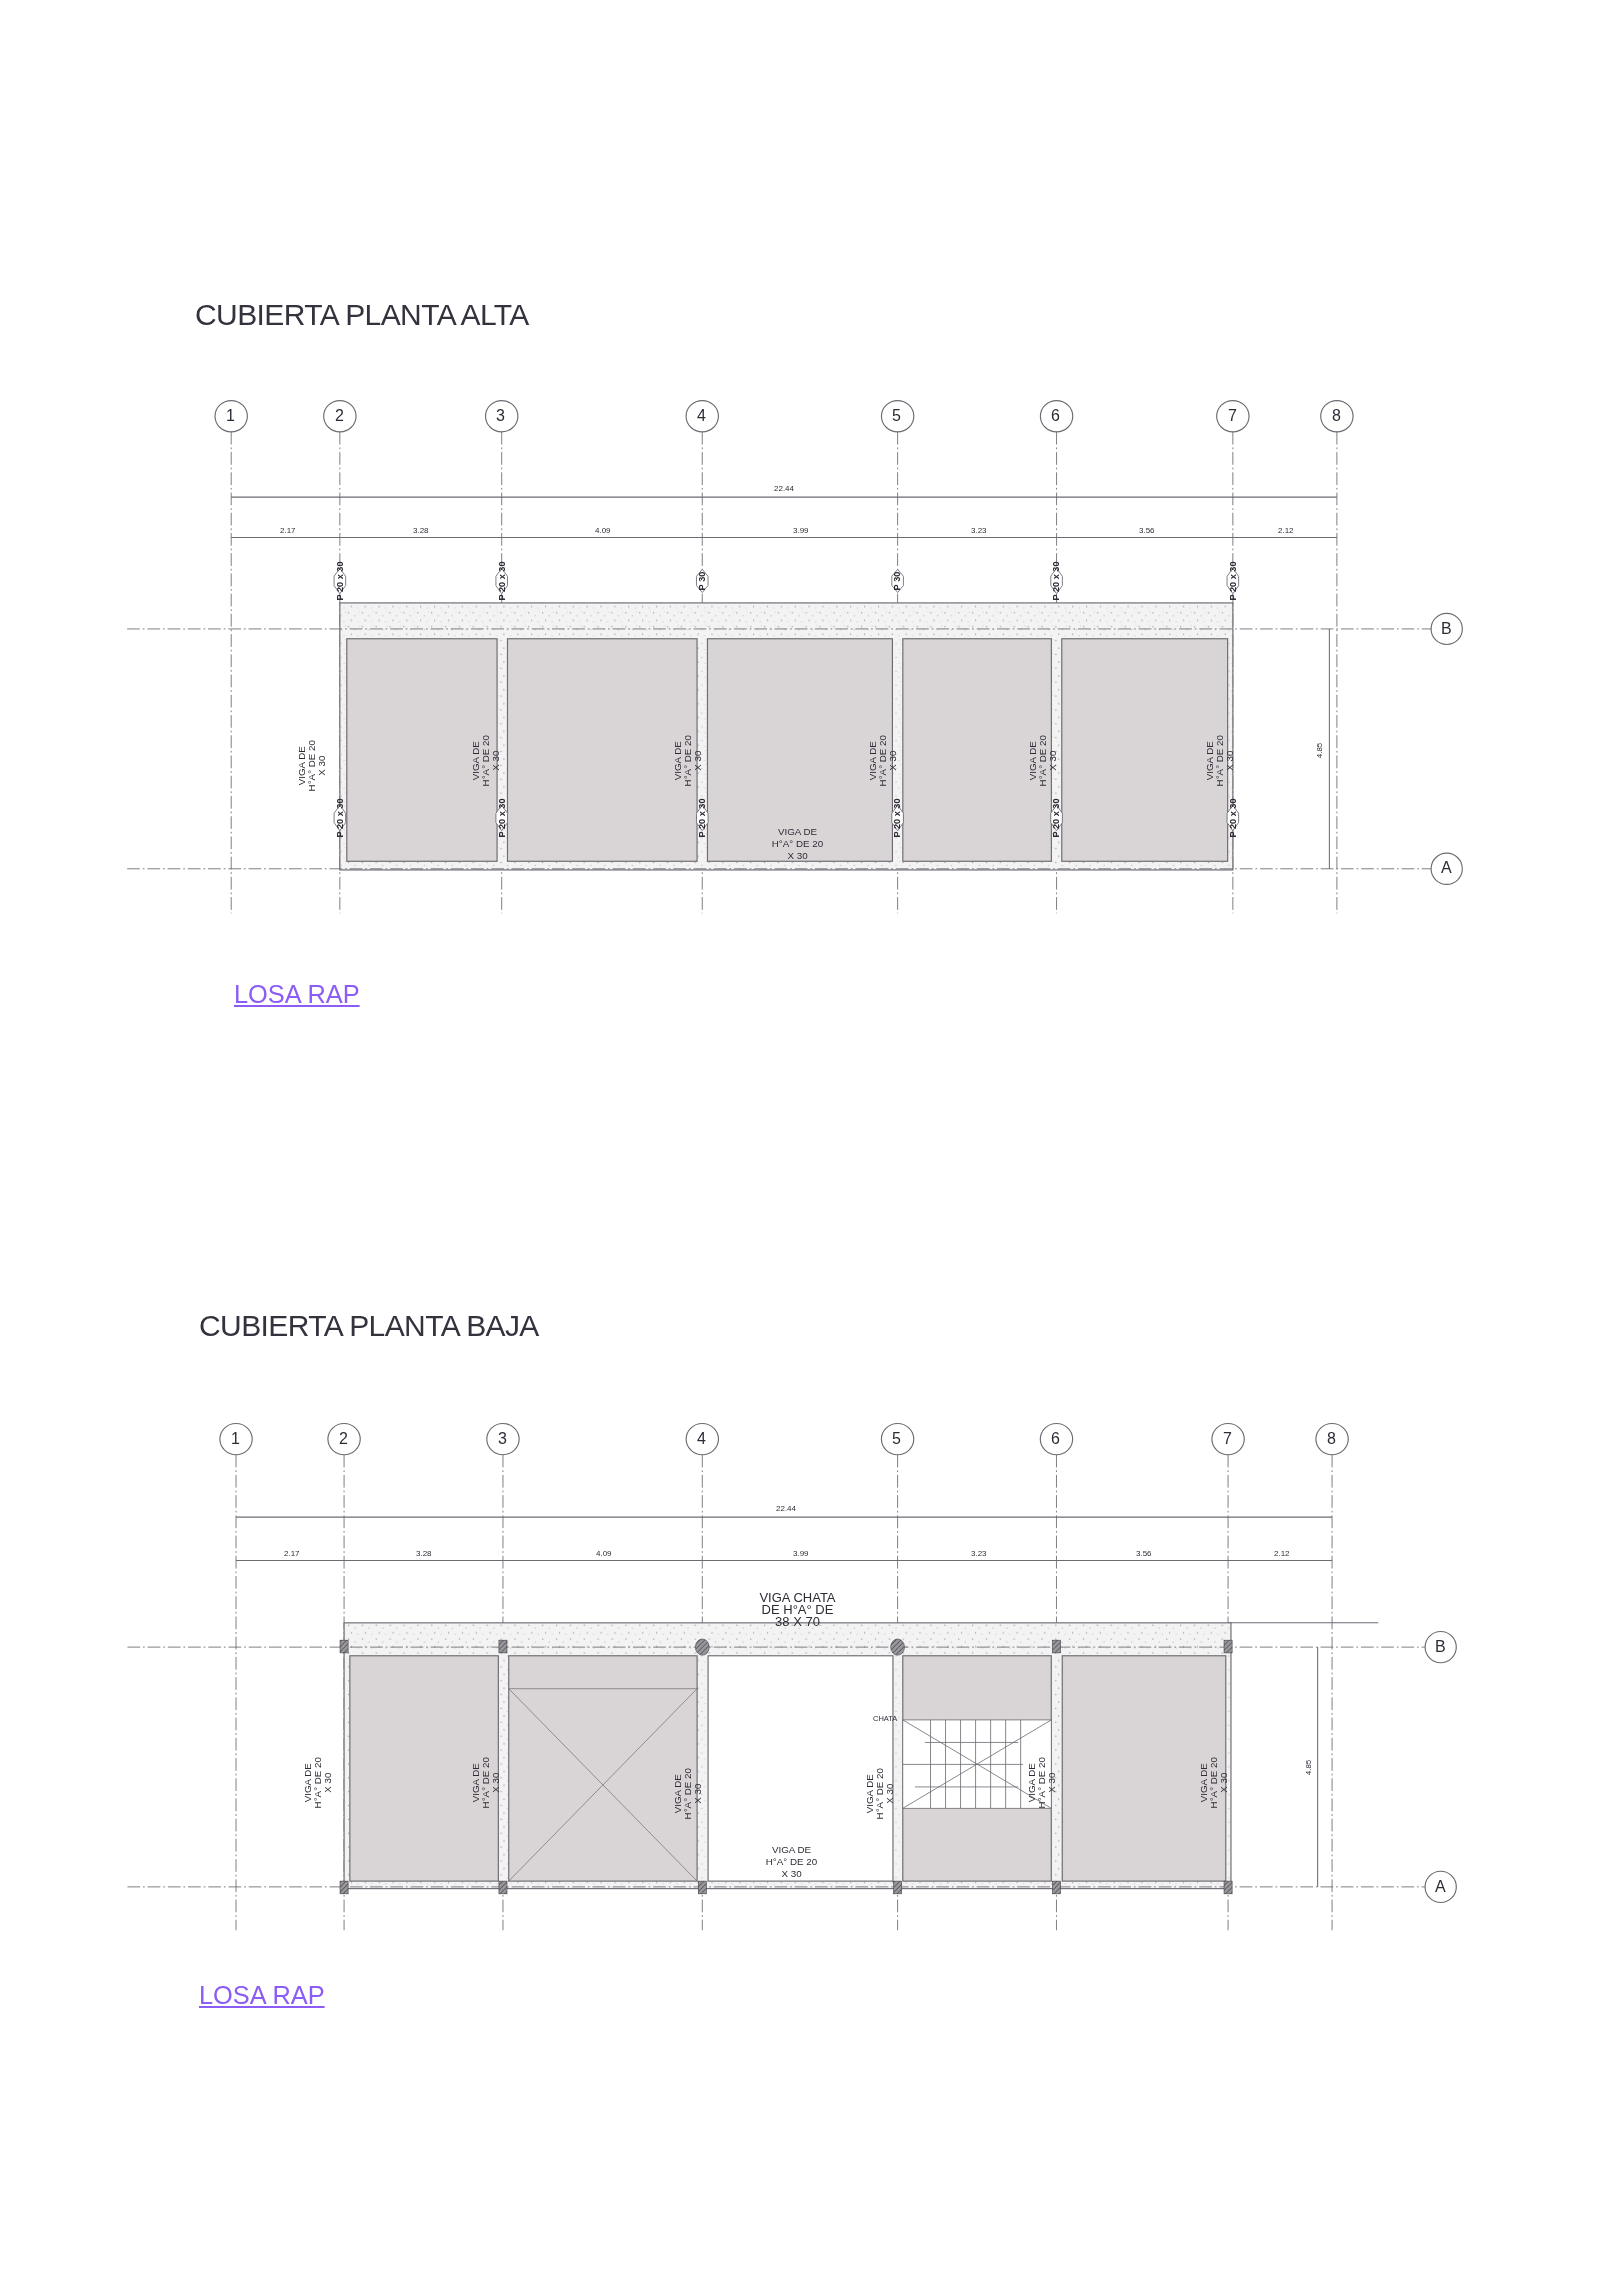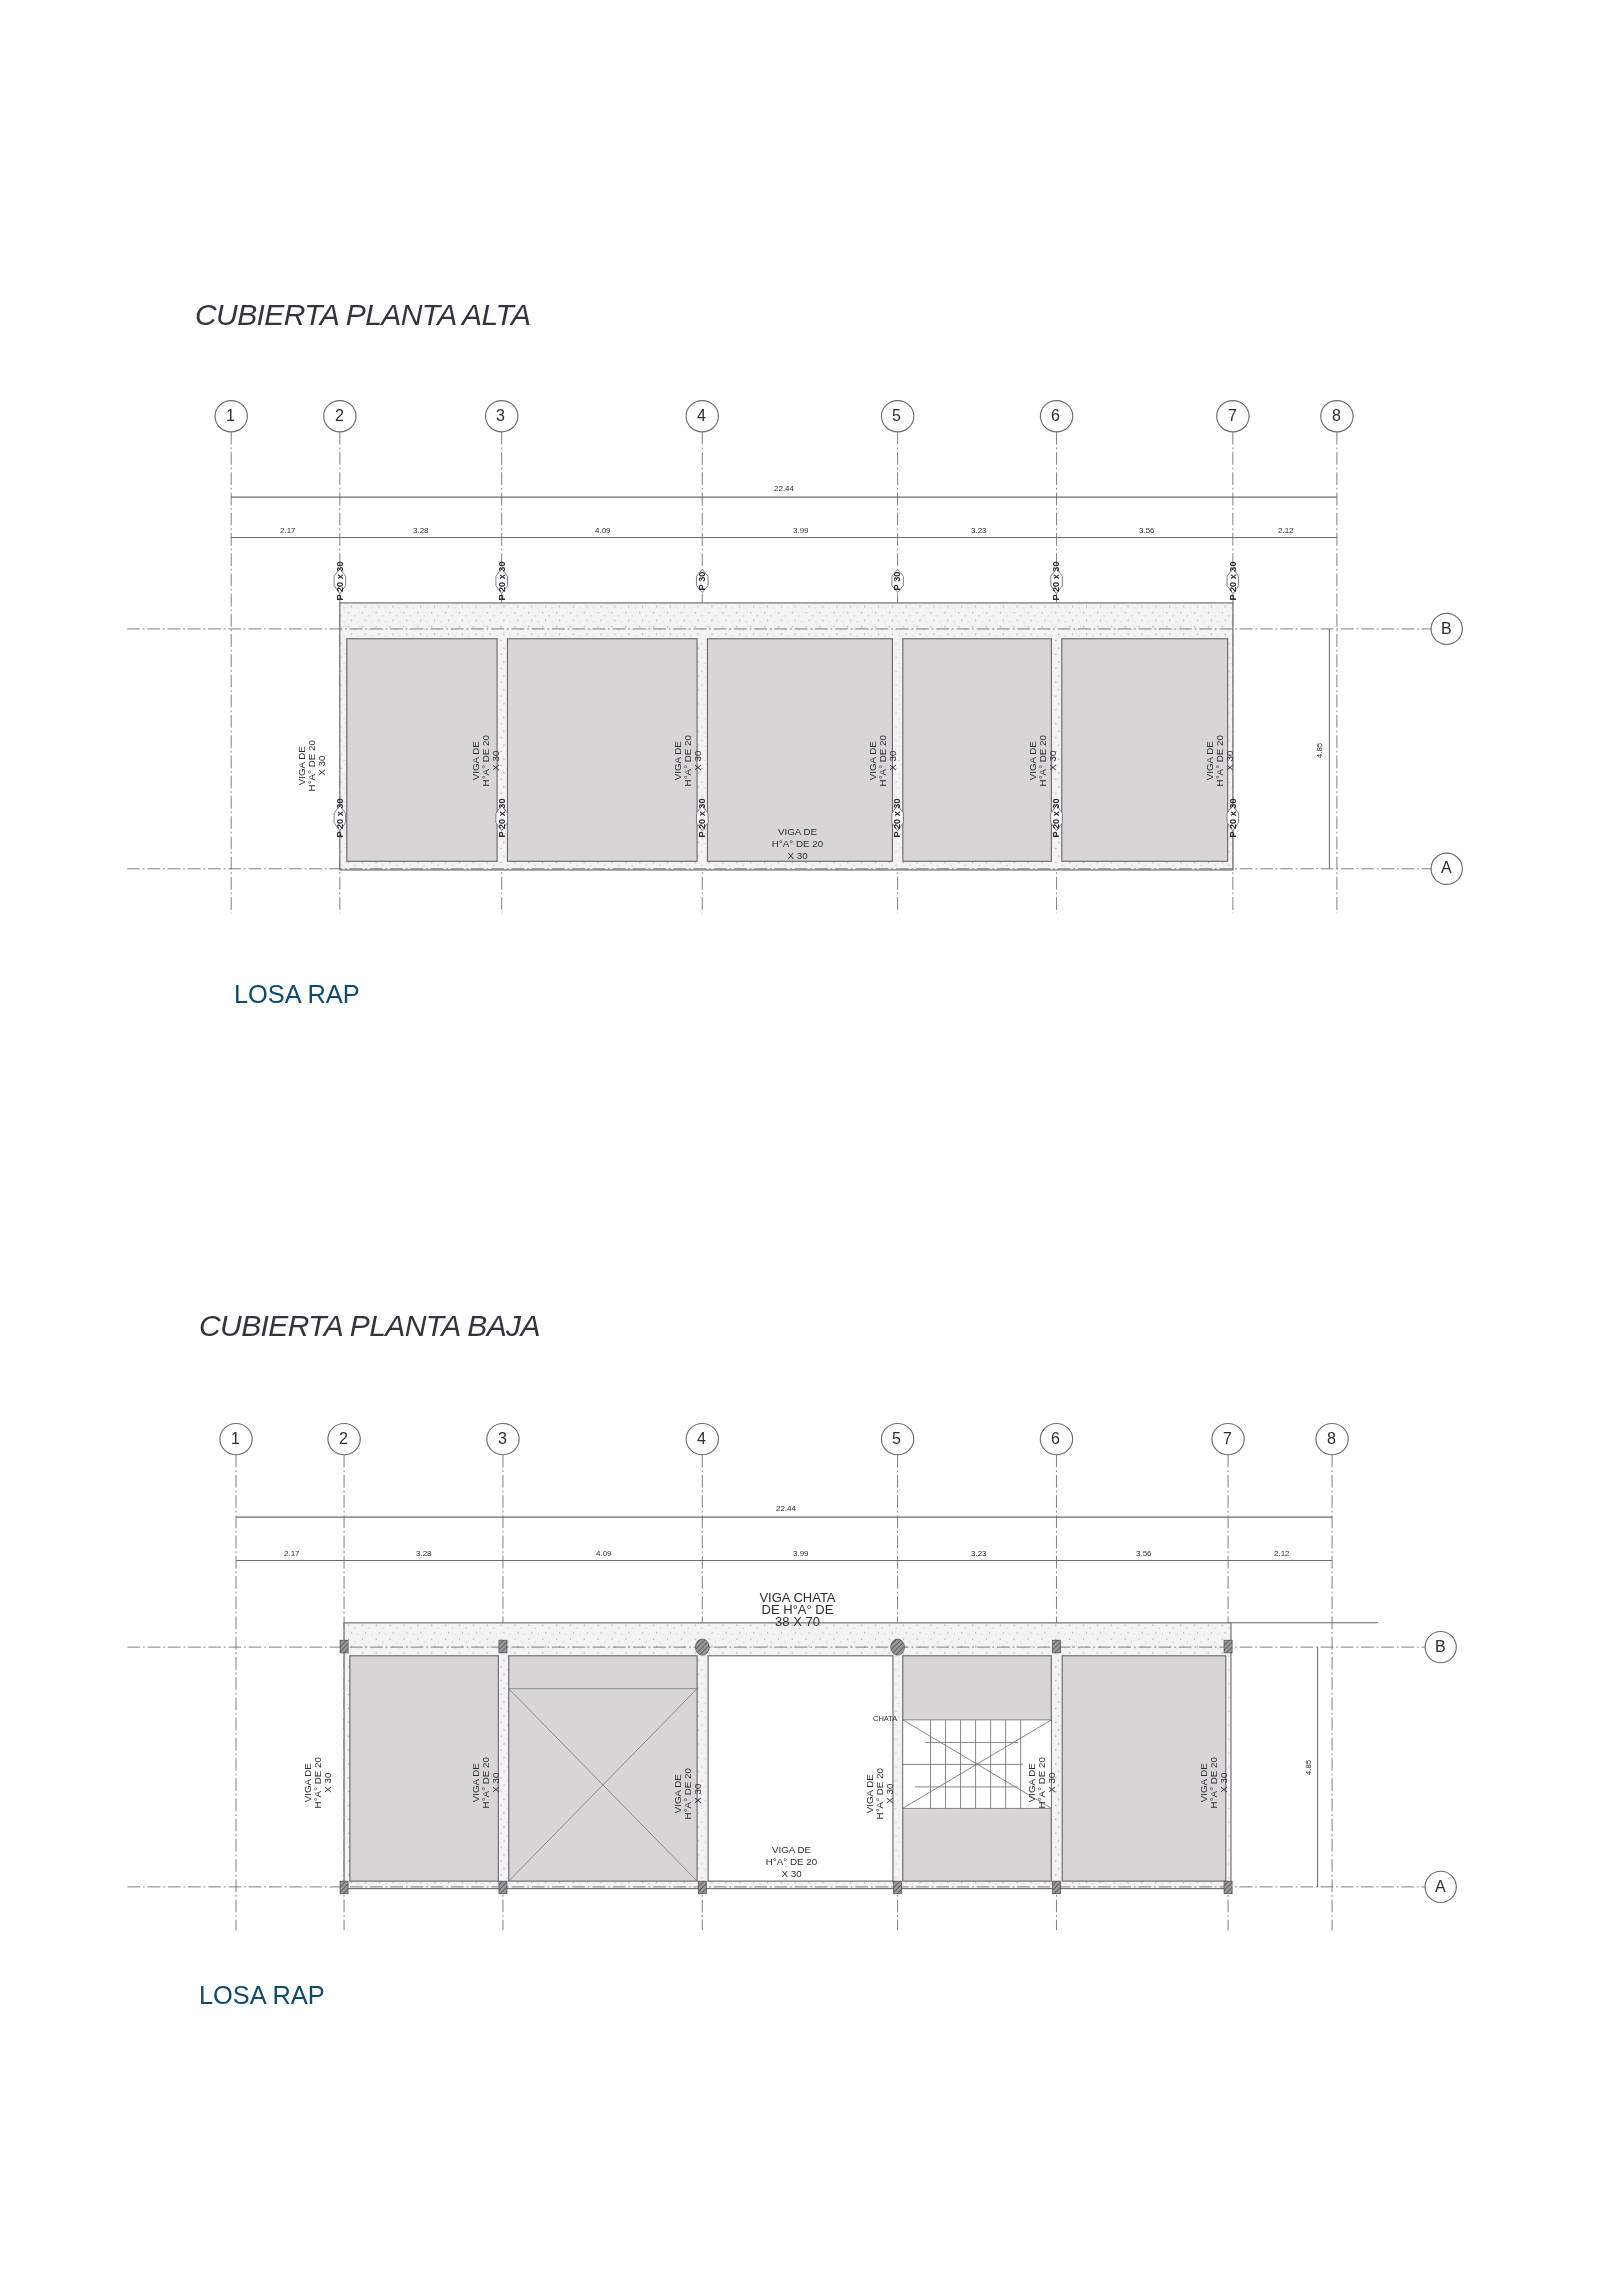--- a/index.html
+++ b/index.html
@@ -1,19 +1,19 @@
 <!DOCTYPE html>
 <html style="font-size:9.2px"><head>
 <meta charset="utf-8">
 <style>
   html, body { margin:0; padding:0; background:#ffffff; }
   body { width:1623px; height:2295px; position:relative; overflow:hidden;
          font-family:"Liberation Sans", sans-serif; color:#2f2b36; }
-  .title { position:absolute; font-size:30px; letter-spacing:-0.6px; color:#35313d; white-space:nowrap;font-style:italic; }
-  .sub { position:absolute; font-size:30px; color:#0c4a6e; white-space:nowrap; }
+  .title { position:absolute; font-size:30px; letter-spacing:-0.6px; color:#35313d; white-space:nowrap; }
+  .sub { position:absolute; font-size:30px; color:#8b5cf6; white-space:nowrap;text-decoration:underline; }
   svg.plan { position:absolute; left:0; }
 </style>
 </head>
 <body>
 
 <div class="title" style="left:195px; top:298px;">CUBIERTA PLANTA ALTA</div>
 
 <svg class="plan" width="1623" height="636" style="top:393px;" viewBox="0 680 2808 1100" xmlns="http://www.w3.org/2000/svg">
   <defs>
     <pattern id="conc" width="24" height="24" patternUnits="userSpaceOnUse">

